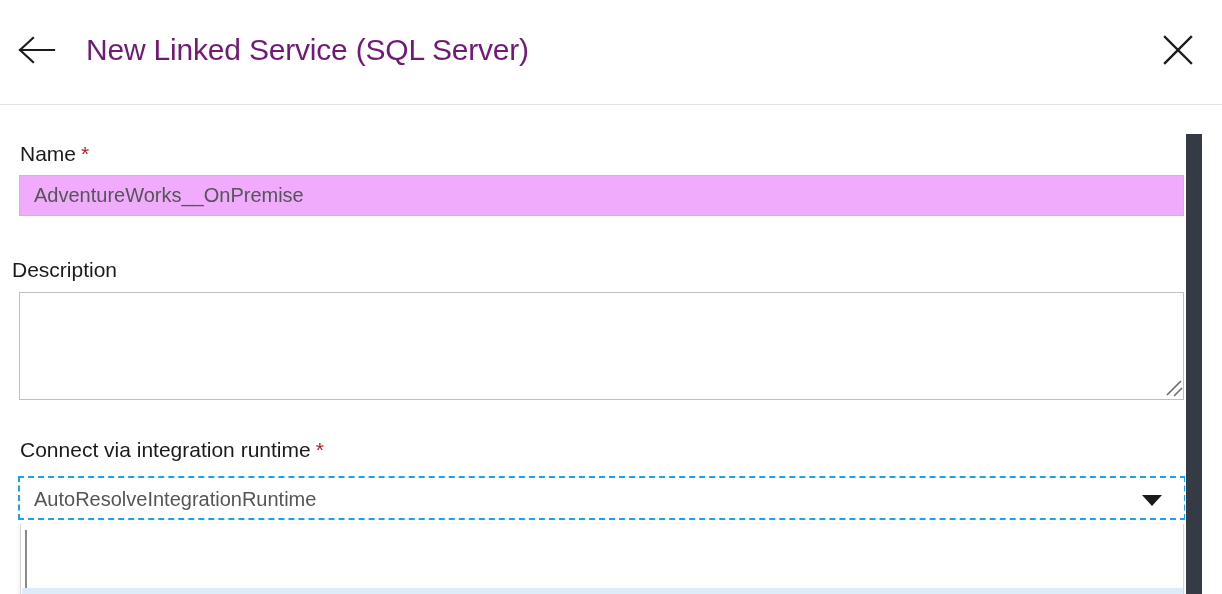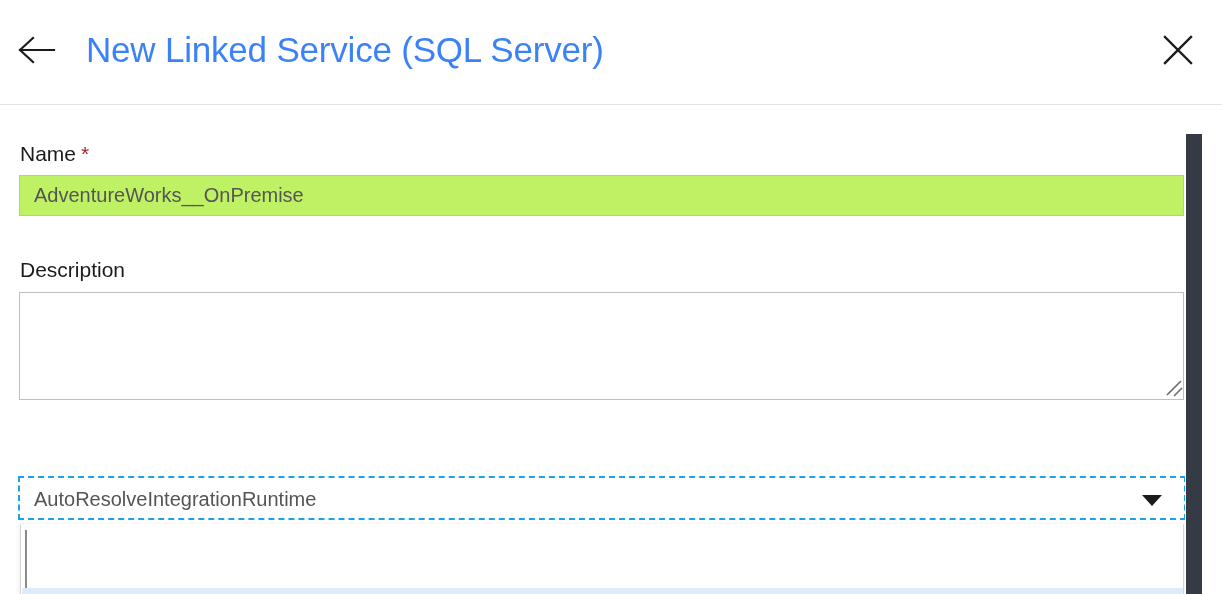--- a/index.html
+++ b/index.html
@@ -35,24 +35,24 @@
     background: transparent;
     border: none;
     padding: 0;
   }
   .back-btn svg { display: block; }
 
   .page-title {
     position: absolute;
     left: 86px;
     top: 22px;
-    font-size: 35px;
+    font-size: 30px;
     font-weight: 400;
     letter-spacing: -0.2px;
-    color: #3b82f6;
+    color: #701a75;
     white-space: nowrap;
     line-height: 56px;
   }
 
   .close-btn {
     position: absolute;
     right: 18px; top: 24px;
     width: 52px; height: 52px;
     display: flex; align-items: center; justify-content: center;
     cursor: pointer;
@@ -88,31 +88,31 @@
 
   
   .label-name { left: 20px; top: 36px; }
   .input-name {
     position: absolute;
     left: 19px; top: 70px;
     width: 1165px;
     height: 41px;
     box-sizing: border-box;
     border: 1px solid #bfbfbf;
-    background: #bef264;
+    background: #f0abfc;
     font-family: "Liberation Sans", sans-serif;
     font-size: 20px;
     color: #555555;
     padding: 0 12px 0 14px;
     outline: none;
     border-radius: 0;
   }
 
   
-  .label-desc { left: 20px; top: 152px; }
+  .label-desc { left: 12px; top: 152px; }
   .input-desc {
     position: absolute;
     left: 19px; top: 187px;
     width: 1165px;
     height: 108px;
     box-sizing: border-box;
     border: 1px solid #bfbfbf;
     background: #ffffff;
     font-family: "Liberation Sans", sans-serif;
     font-size: 20px;
@@ -273,20 +273,23 @@
   <div class="field-label label-desc">
     <span>Description</span>
   </div>
   <textarea class="input-desc" style=""></textarea>
   <span class="resize-grip">
     <svg width="20" height="20" viewBox="0 0 20 20" aria-hidden="true">
       <path d="M18 4 L4 18 M19 11 L11 19" stroke="#6a6a6a" stroke-width="1.6" fill="none"></path>
     </svg>
   </span>
 
+  <div class="field-label label-ir">
+    <span>Connect via integration runtime</span><span class="req-star">*</span>
+  </div>
 
   <div class="info-icon">i</div>
 
   <div class="ir-combo">
     <span class="ir-combo-text">AutoResolveIntegrationRuntime</span>
     <span class="ir-chevron"></span>
   </div>
 
   <div class="ir-dropdown">
     <div class="dropdown-rail"></div>

